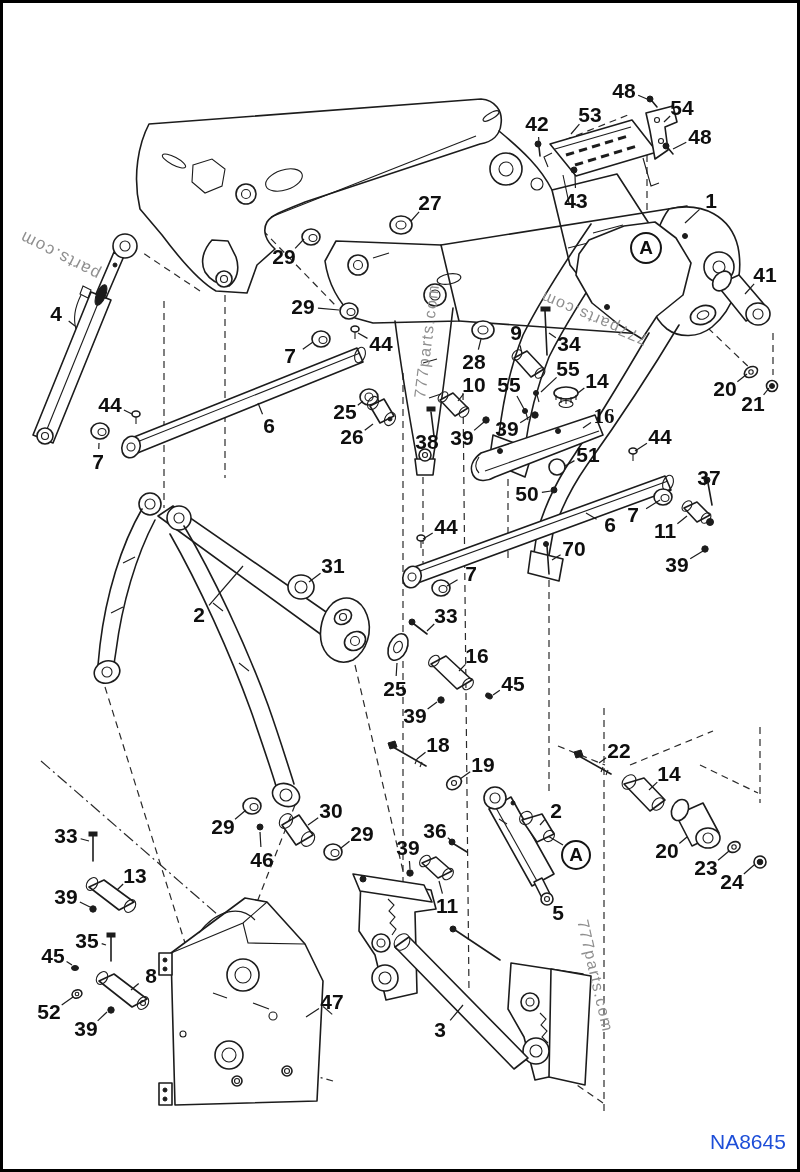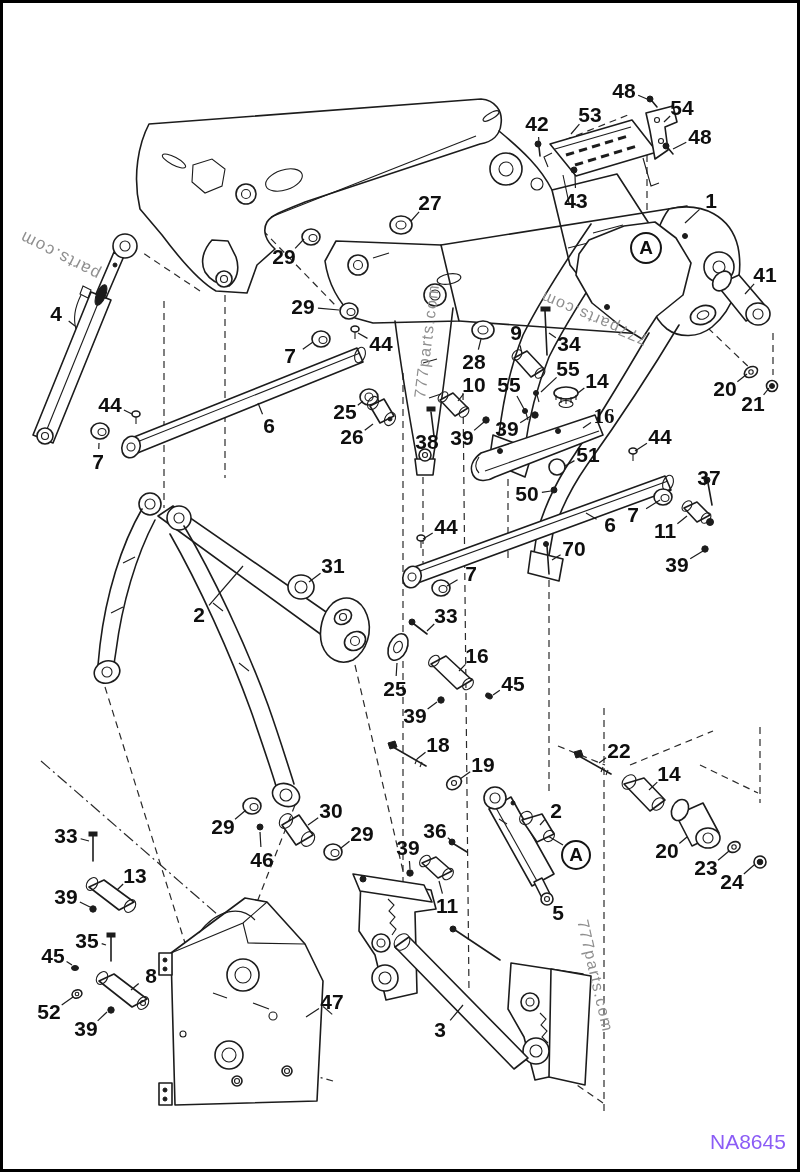--- a/index.html
+++ b/index.html
@@ -9,21 +9,21 @@
   svg .fw{stroke:#1c1c1c;fill:#ffffff;stroke-width:1.6;stroke-linejoin:round;}
   svg .thin{stroke:#1c1c1c;fill:none;stroke-width:1.1;}
   svg .dk{stroke:#1c1c1c;fill:#1c1c1c;}
   svg .dash{stroke:#2a2a2a;fill:none;stroke-width:1.2;stroke-dasharray:7 5;}
   svg .dashdot{stroke:#2a2a2a;fill:none;stroke-width:1.2;stroke-dasharray:12 4 2 4;}
   svg .ldr{stroke:#1c1c1c;stroke-width:1.2;}
   #label-layer,#wm-layer,#marker-layer{position:absolute;left:0;top:0;width:100%;height:100%;pointer-events:none;}
   .part-label{position:absolute;transform:translate(-50%,-50%);font-weight:700;font-size:21px;color:#0f0f0f;white-space:nowrap;}
   .watermark{position:absolute;font-size:16px;color:#8f8f8f;letter-spacing:1.5px;white-space:nowrap;transform-origin:center center;}
   .detail-marker{position:absolute;border:2px solid #141414;border-radius:50%;background:#fff;display:flex;align-items:center;justify-content:center;font-weight:700;font-size:19px;color:#0f0f0f;transform:translate(-50%,-50%);}
-  .doc-code{position:absolute;font-size:21px;color:#8b5cf6;white-space:nowrap;}
+  .doc-code{position:absolute;font-size:21px;color:#1d4ed8;white-space:nowrap;}
 </style>
 </head>
 <body>
 
 <div class="canvas">
 <svg class="art" width="800" height="1172" viewBox="0 0 800 1172">
 
   <g>
     <path class="dash" d="M161,298 V505"></path>
     <path class="dash" d="M222,292 V475"></path>

